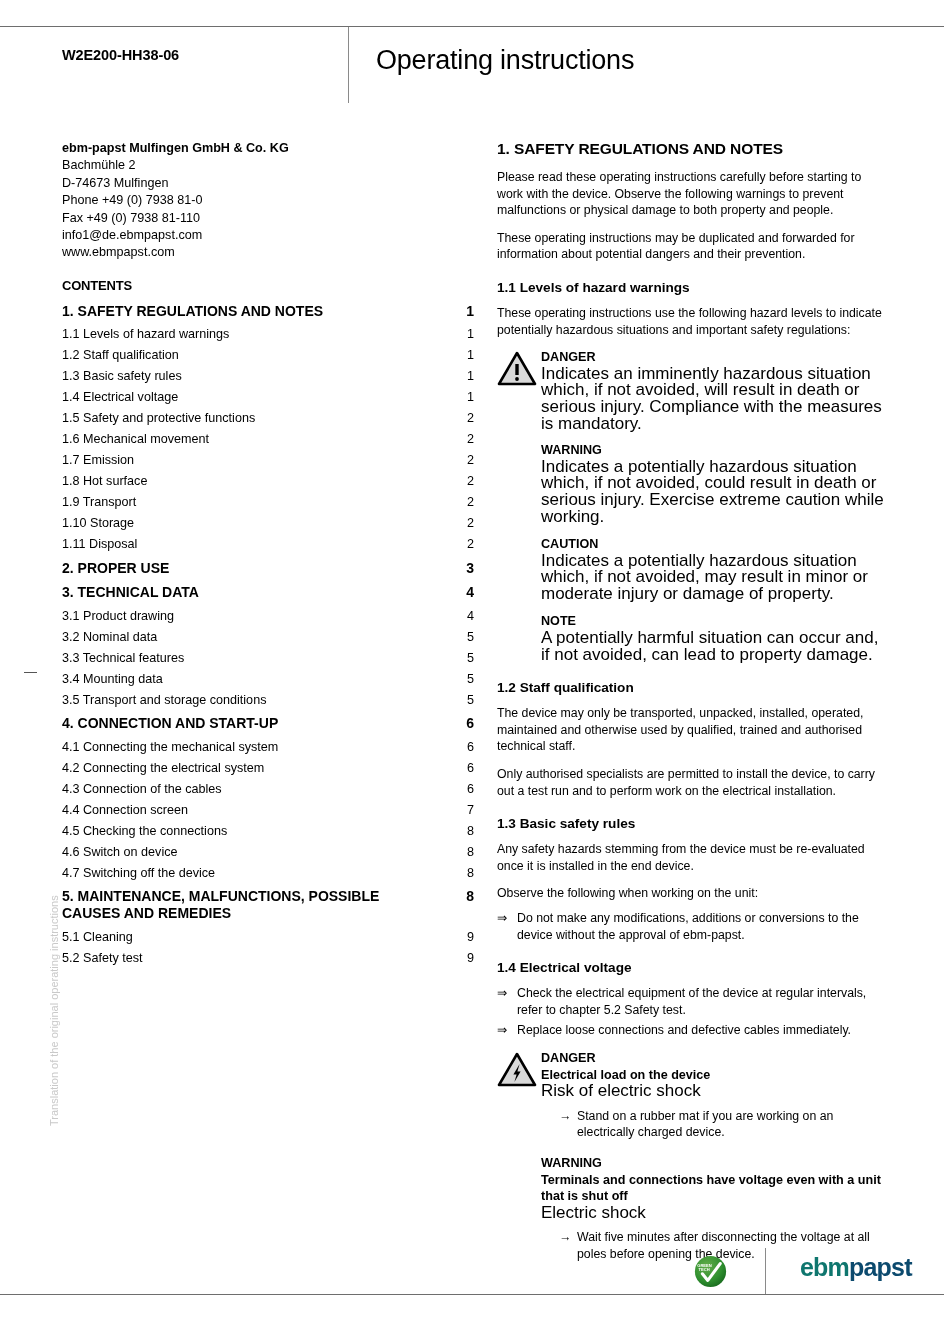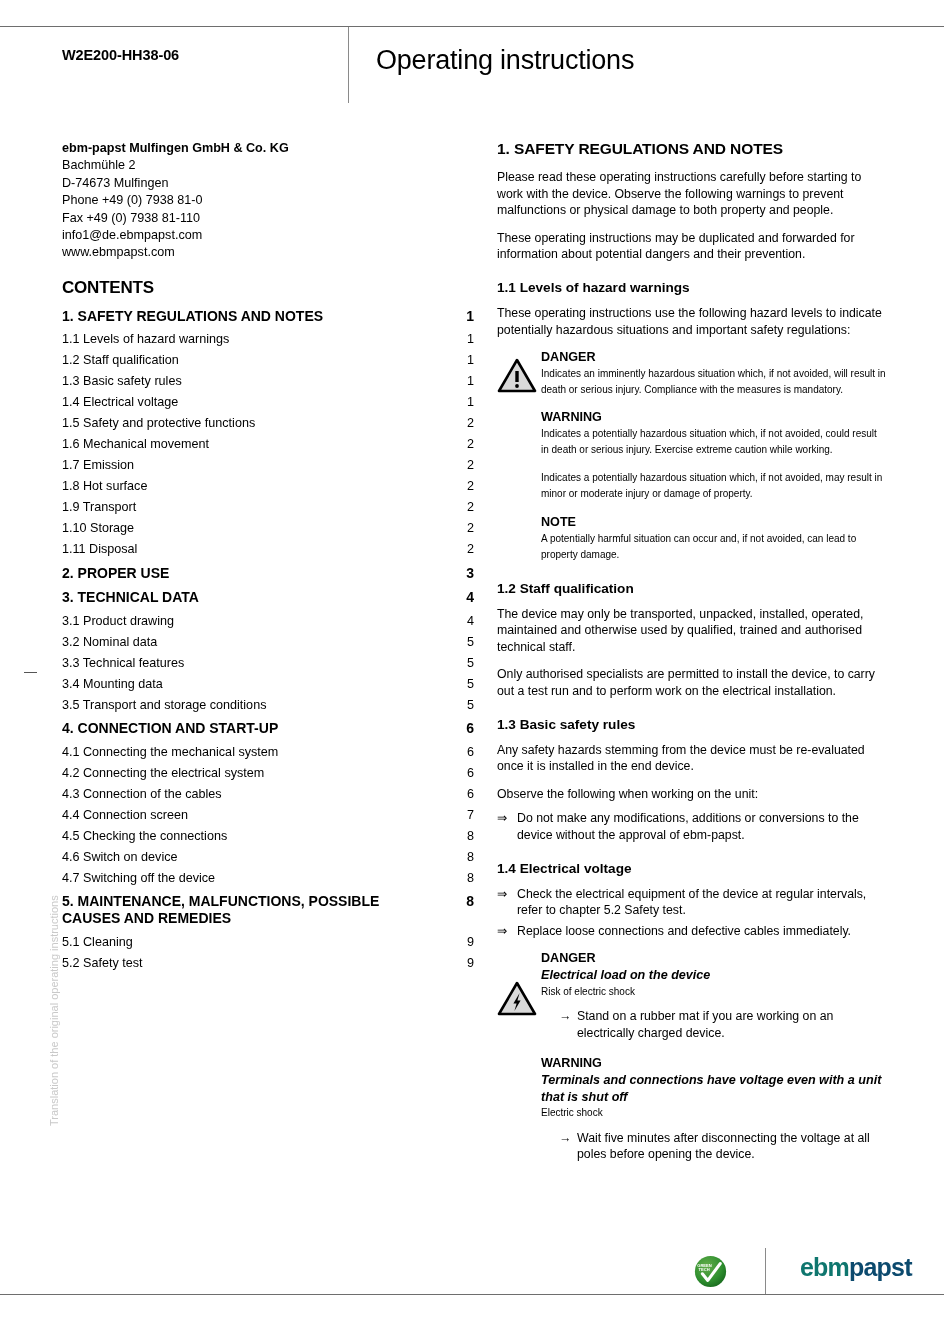--- a/index.html
+++ b/index.html
@@ -101,21 +101,21 @@
     top: 140px;
     width: 412px;
   }
   .addr {
     font-size: 12.6px;
     line-height: 17.4px;
   }
   .addr .bold { font-weight: bold; }
 
   .contents-heading {
-    font-size: 17px;
+    font-size: 13px;
     font-weight: bold;
     margin-top: 16px;
     margin-bottom: 10px;
     letter-spacing: -0.2px;
   }
 
   .toc { width: 100%; }
   .toc-row {
     display: flex;
     align-items: baseline;
@@ -155,44 +155,43 @@
   p.body {
     font-size: 12.3px;
     line-height: 16.6px;
     margin: 0 0 11px 0;
   }
   p.body.tight { margin-bottom: 0; }
 
   
   .hazard {
     display: flex;
-    align-items: center;
+    align-items: flex-start;
     margin: 0 0 10px 0;
   }
   .hazard .tri {
     flex: 0 0 auto;
     width: 44px;
     padding-top: 2px;
   }
   .hazard .tri svg { display: block; }
   .hazard .htext { flex: 1 1 auto; }
 
   .haz-title {
     font-size: 12.6px;
     font-weight: bold;
     line-height: 16.6px;
   }
   .haz-sub {
     font-size: 12.6px;
     font-weight: bold;
     line-height: 16.6px;
-    font-style: italic;
   }
   .haz-body {
-    font-size: 10px;
+    font-size: 17px;
     line-height: 16.6px;
   }
   .haz-block { margin-bottom: 11px; padding-left: 44px; }
 
   
   .alist { margin: 0 0 11px 0; }
   .aitem {
     display: flex;
     align-items: flex-start;
     font-size: 12.3px;
@@ -407,20 +406,21 @@
         <div class="haz-body">Indicates an imminently hazardous situation which, if not avoided, will result in death or serious injury. Compliance with the measures is mandatory.</div>
       </div>
     </div>
 
     <div class="haz-block">
       <div class="haz-title">WARNING</div>
       <div class="haz-body">Indicates a potentially hazardous situation which, if not avoided, could result in death or serious injury. Exercise extreme caution while working.</div>
     </div>
 
     <div class="haz-block">
+      <div class="haz-title">CAUTION</div>
       <div class="haz-body">Indicates a potentially hazardous situation which, if not avoided, may result in minor or moderate injury or damage of property.</div>
     </div>
 
     <div class="haz-block">
       <div class="haz-title">NOTE</div>
       <div class="haz-body">A potentially harmful situation can occur and, if not avoided, can lead to property damage.</div>
     </div>
 
     <div class="h2">1.2 Staff qualification</div>
     <p class="body">The device may only be transported, unpacked, installed, operated, maintained and otherwise used by qualified, trained and authorised technical staff.</p>

